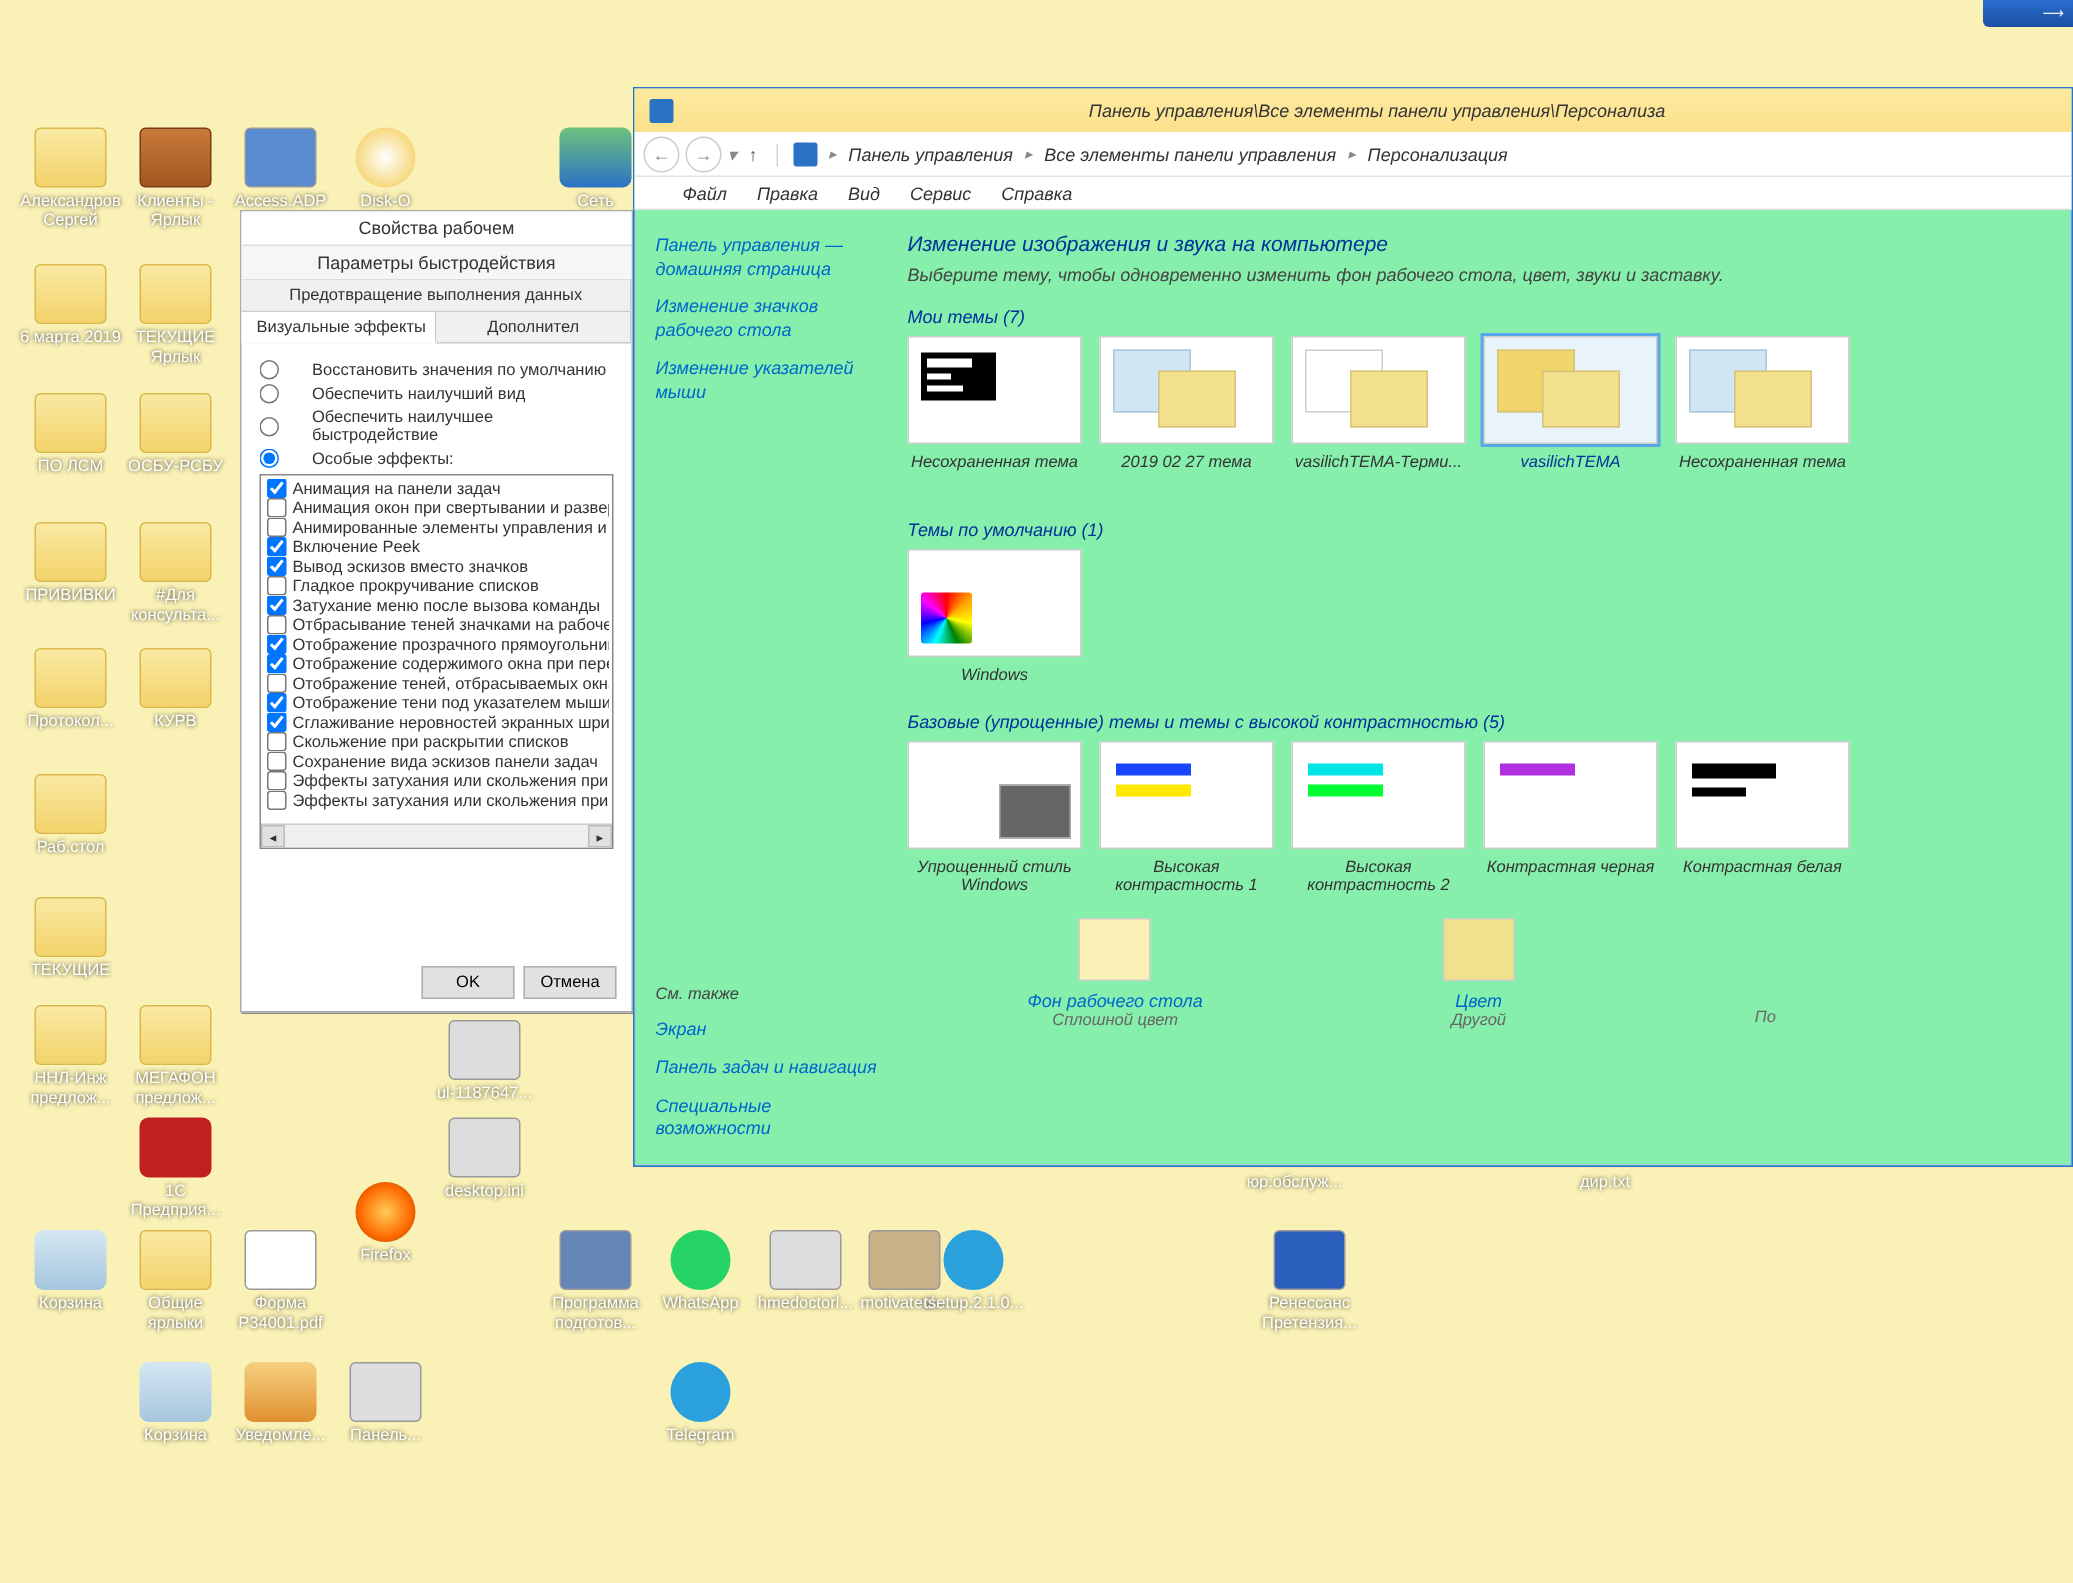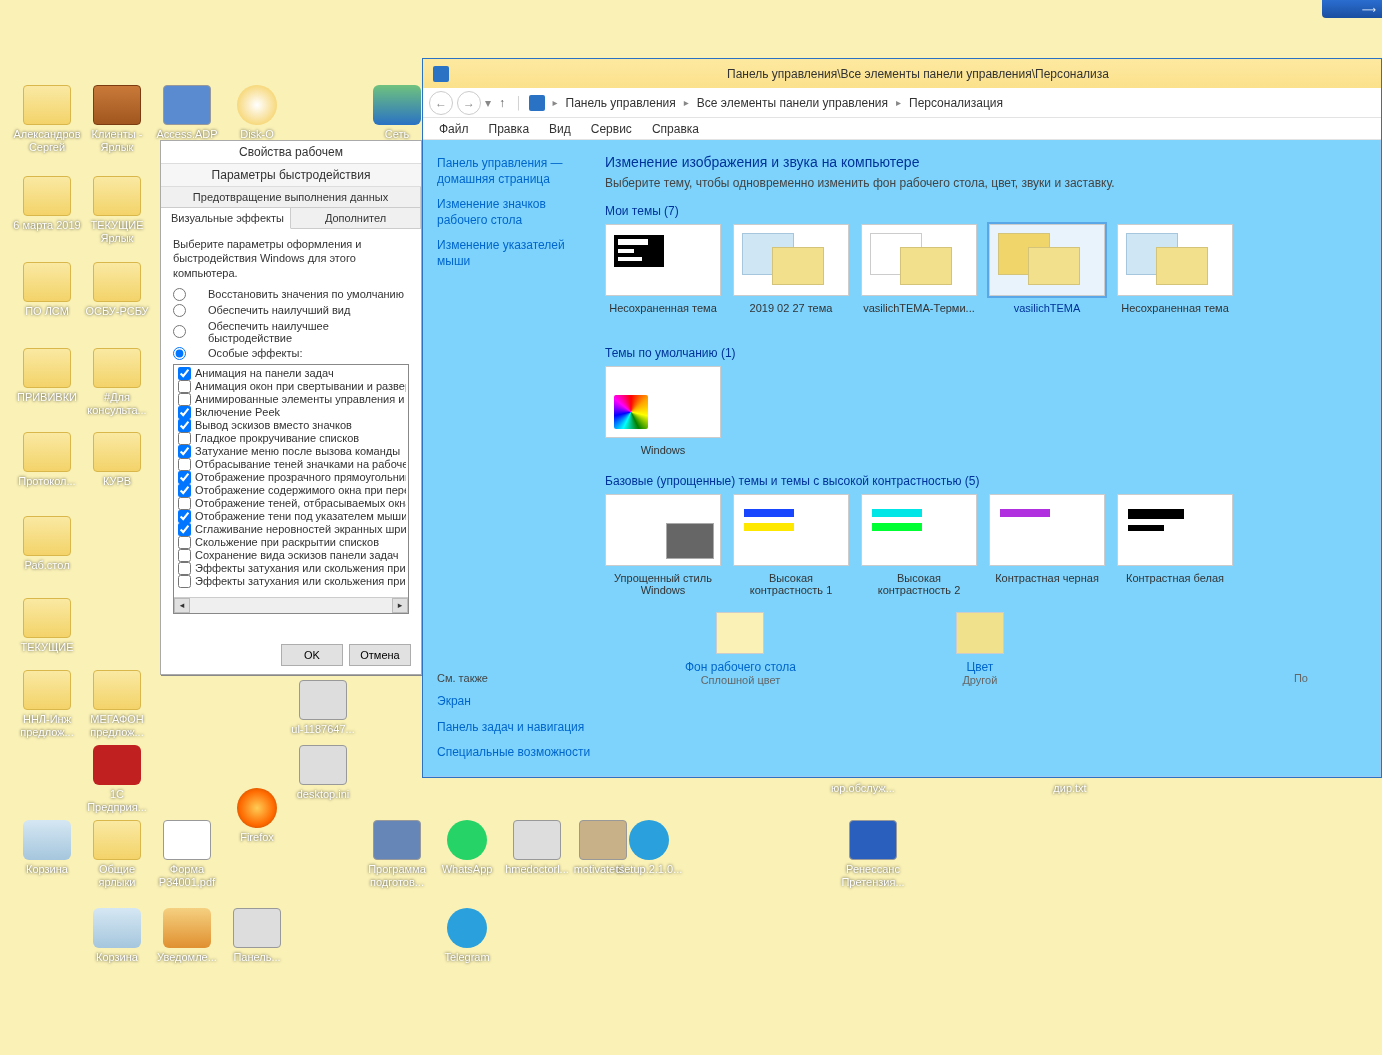--- a/index.html
+++ b/index.html
@@ -134,23 +134,24 @@
     background: #e1e1e1;
     font-size: 11px;
   }
 
   
   .explorer {
     position: absolute;
     left: 422px; top: 58px;
     right: -10px;
     width: 960px; height: 720px;
-    background: #7dd3fc;
+    background: #86efac;
     border: 1px solid #2a72c4;
     box-shadow: 0 0 0 1px #9ccaf0 inset;
+    font-style: italic;
   }
   .explorer .ex-title {
     height: 29px;
     background: linear-gradient(#fde9a0,#fbe18c);
     display: flex; align-items: center;
     font-size: 12px;
     color: #333;
     padding-left: 10px;
     gap: 6px;
   }
@@ -170,21 +171,21 @@
     display:flex;align-items:center;justify-content:center;
     color: #888;
   }
   .explorer .nav .sep { color: #ccc; margin: 0 2px; }
   .explorer .nav .crumb { color: #333; }
   .explorer .nav .chev { color: #888; margin: 0 4px; font-size: 10px; }
   .explorer .menu {
     height: 22px; background: #fff;
     border-bottom: 1px solid #e3e3e3;
     display:flex;align-items:center; gap: 4px;
-    padding: 0 8px; font-size: 12px;
+    padding: 0 24px; font-size: 12px;
   }
   .explorer .menu span { padding: 2px 8px; }
   .explorer .content {
     display: flex; height: calc(100% - 81px);
   }
   .explorer .side {
     width: 182px; padding: 16px 14px;
     display: flex; flex-direction: column; gap: 10px;
     font-size: 12px;
   }
@@ -309,21 +310,20 @@
   <div class="titlebar">Свойства рабочем</div>
   <div class="subtitle">Параметры быстродействия</div>
   <div class="tabrow">
     <span style="flex:2;">Предотвращение выполнения данных</span>
   </div>
   <div class="tabrow">
     <span class="active">Визуальные эффекты</span>
     <span>Дополнител</span>
   </div>
   <div class="body">
-    <div class="desc">Выберите параметры оформления и быстродействия Windows для этого компьютера.</div>
     <label class="radio">
         <input type="radio" name="pr" style="">
         <span>Восстановить значения по умолчанию</span>
       </label>
     <label class="radio">
         <input type="radio" name="pr" style="">
         <span>Обеспечить наилучший вид</span>
       </label>
     <label class="radio">
         <input type="radio" name="pr" style="">
@@ -549,19 +549,19 @@
         <div class="bottomitem">
           <div class="sw" style="background:#f9f1b6;"></div>
           <a>Фон рабочего стола</a>
           <div style="color:#666;font-size:11px;">Сплошной цвет</div>
         </div>
         <div class="bottomitem">
           <div class="sw" style="background:#f0e28c;"></div>
           <a>Цвет</a>
           <div style="color:#666;font-size:11px;">Другой</div>
         </div>
-        <div class="bottomitem" style="margin-left:130px;">
+        <div class="bottomitem" style="">
           <div style="color:#666;font-size:11px;margin-top:60px;">По</div>
         </div>
       </div>
     </div>
   </div>
 </div>
 
 </body></html>

